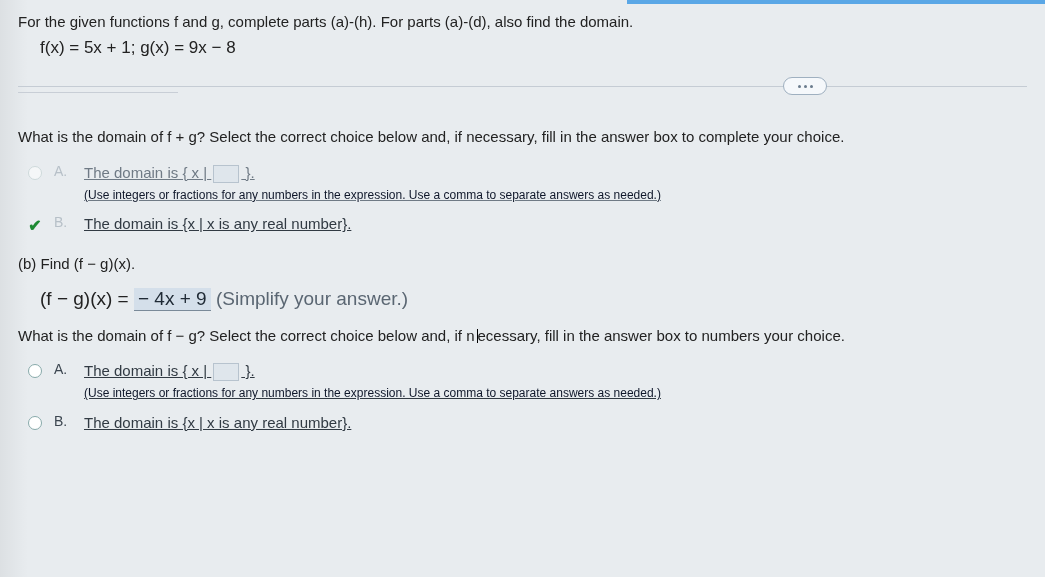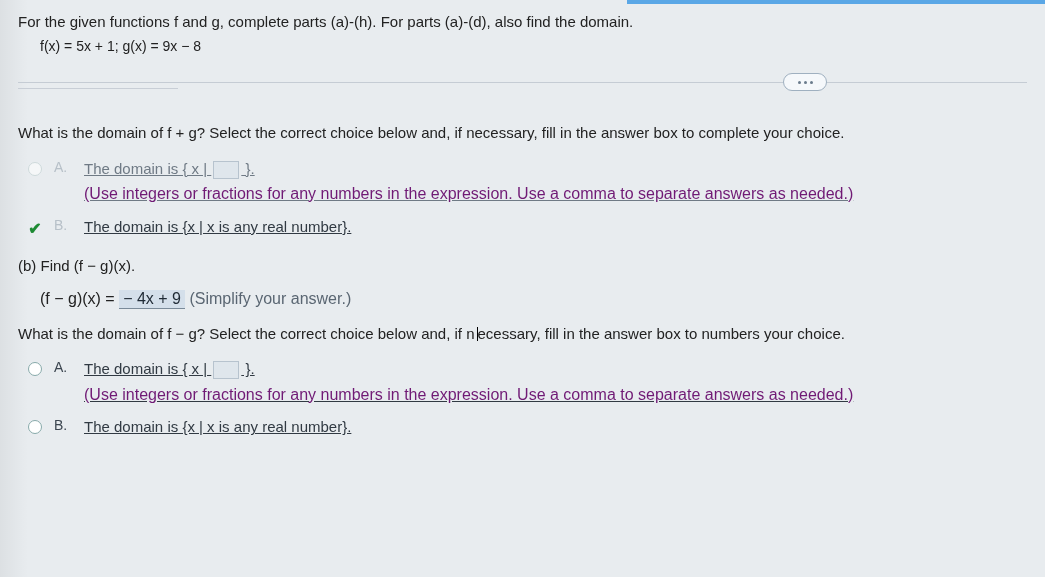--- a/index.html
+++ b/index.html
@@ -14,21 +14,21 @@
     .content {
       padding: 10px 18px;
       color: #222;
     }
     .question-intro {
       font-size: 15px;
       line-height: 1.6;
       margin-bottom: 4px;
     }
     .formula {
-      font-size: 14px;
+      font-size: 17px;
       padding-left: 22px;
       margin-bottom: 28px;
     }
     .divider-row {
       position: relative;
       height: 24px;
       margin-bottom: 16px;
       border-top: 1px solid #c5ccd4;
     }
     .divider-tab {
@@ -97,22 +97,22 @@
       color: #8a949f;
       font-size: 14px;
       width: 20px;
       flex: 0 0 20px;
     }
     .letter.faded { color:#b7c0c8; }
     .letter.dark { color:#3c4650; }
     .choice-body { flex:1; color:#313a43;text-decoration:underline; }
     .choice-body.faded { color:#6f7a85; }
     .hint {
-      font-size: 16px;
-      color:#701a75;
+      font-size: 12px;
+      color:#0f172a;
       margin-top: 2px;
     }
     .answer-box {
       display:inline-block;
       min-width: 26px;
       height: 18px;
       background:#dfe6ec;
       border:1px solid #b7c3ce;
       vertical-align: middle;
       margin: 0 2px;
@@ -184,21 +184,21 @@
 
     <div class="choice">
       <span class="marker check">✔</span>
       <span class="letter faded">B.</span>
       <div class="choice-body">The domain is {x | x is any real number}.</div>
     </div>
   </div>
 
   <div class="prompt" style="margin-top:14px;">(b) Find (f − g)(x).</div>
 
-  <div style="padding-left:22px;font-size:16px;margin:10px 0 14px 0;">
+  <div style="padding-left:22px;font-size:19px;margin:10px 0 14px 0;">
     <span>(f − g)(x) = </span><span class="filled-answer">− 4x + 9</span><span style="color:#5a6672;"> (Simplify your answer.)</span>
   </div>
 
   <div class="prompt">
     <span>What is the domain of f − g? Select the correct choice below and, if n</span><span class="cursor-mark"></span><span>ecessary, fill in the answer box to numbers your choice.</span>
   </div>
 
   <div class="choices">
     <div class="choice">
       <span class="marker"><span class="radio"></span></span>

